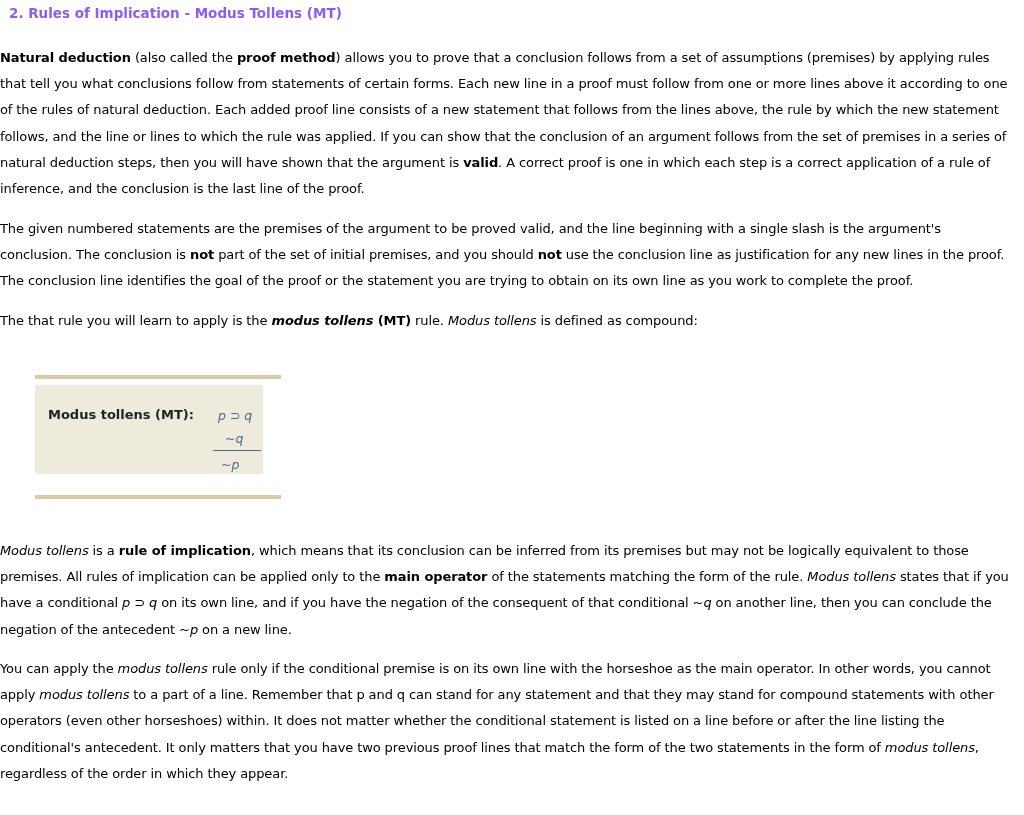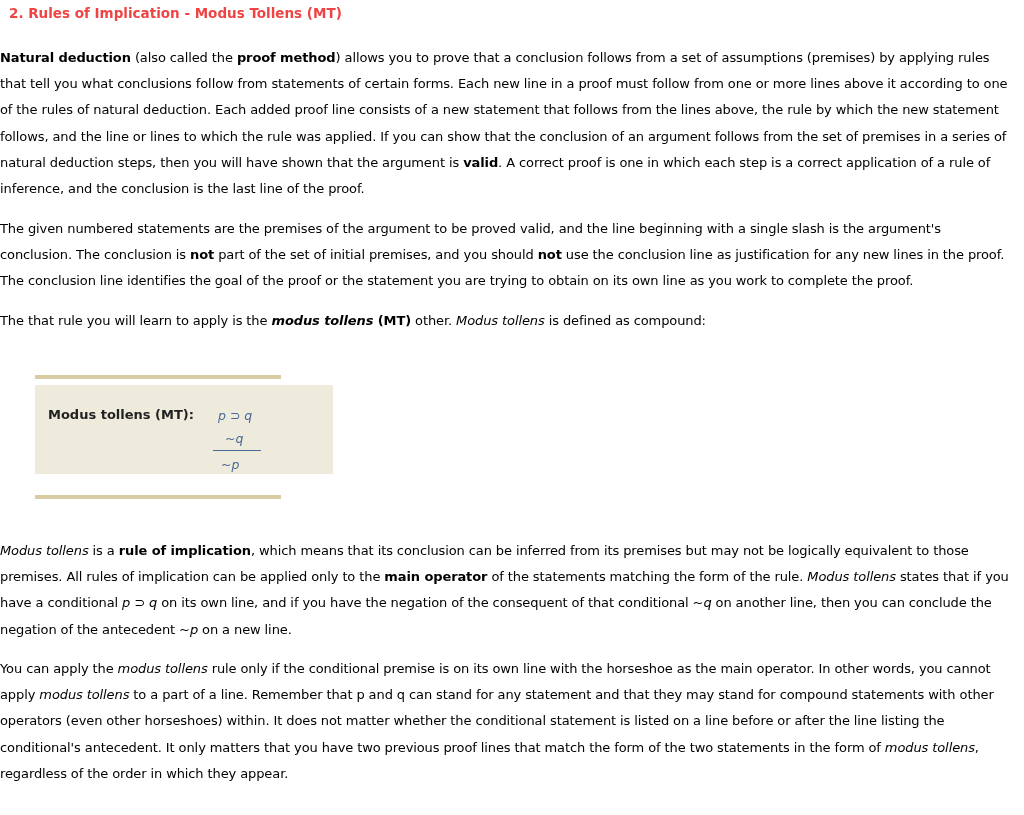--- a/index.html
+++ b/index.html
@@ -14,21 +14,21 @@
       overflow: hidden;
       font-family: "DejaVu Sans", sans-serif;
       color: #000000;
     }
     .title {
       position: absolute;
       left: 9px;
       top: 5px;
       font-size: 13.5px;
       font-weight: bold;
-      color: #ef4444;
+      color: #8b5cf6;
       letter-spacing: 0px;
       margin: 0;
     }
     .para {
       position: absolute;
       left: 0;
       width: 1010px;
       font-size: 13px;
       line-height: 26.2px;
       margin: 0;
@@ -49,21 +49,21 @@
       width: 246px;
       height: 4px;
       background: #d9cca4;
     }
     .rule-bar.top { top: 0; }
     .rule-bar.bottom { top: 120px; }
     .rule-panel {
       position: absolute;
       left: 0;
       top: 10px;
-      width: 298px;
+      width: 228px;
       height: 89px;
       background: #eeebdd;
     }
     .rule-label {
       position: absolute;
       left: 13px;
       top: 22px;
       font-size: 13px;
       font-weight: bold;
       color: #222222;
@@ -90,21 +90,21 @@
   </style>
 </head>
 <body>
 
 <h2 class="title">2. Rules of Implication - Modus Tollens (MT)</h2>
 
 <p class="para" style="top:45px;"><b>Natural deduction</b><span> (also called the </span><b>proof method</b><span>) allows you to prove that a conclusion follows from a set of assumptions (premises) by applying rules that tell you what conclusions follow from statements of certain forms. Each new line in a proof must follow from one or more lines above it according to one of the rules of natural deduction. Each added proof line consists of a new statement that follows from the lines above, the rule by which the new statement follows, and the line or lines to which the rule was applied. If you can show that the conclusion of an argument follows from the set of premises in a series of natural deduction steps, then you will have shown that the argument is </span><b>valid</b><span>. A correct proof is one in which each step is a correct application of a rule of inference, and the conclusion is the last line of the proof.</span></p>
 
 <p class="para" style="top:216px;"><span>The given numbered statements are the premises of the argument to be proved valid, and the line beginning with a single slash is the argument's conclusion. The conclusion is </span><b>not</b><span> part of the set of initial premises, and you should </span><b>not</b><span> use the conclusion line as justification for any new lines in the proof. The conclusion line identifies the goal of the proof or the statement you are trying to obtain on its own line as you work to complete the proof.</span></p>
 
-<p class="para" style="top:308px;"><span>The that rule you will learn to apply is the </span><b><i>modus tollens</i></b><b> (MT)</b><span> other. </span><i>Modus tollens</i><span> is defined as compound:</span></p>
+<p class="para" style="top:308px;"><span>The that rule you will learn to apply is the </span><b><i>modus tollens</i></b><b> (MT)</b><span> rule. </span><i>Modus tollens</i><span> is defined as compound:</span></p>
 
 <div class="rule-box">
   <div class="rule-bar top"></div>
   <div class="rule-panel">
     <div class="rule-label">Modus tollens (MT):</div>
     <div class="rule-formula l1">p ⊃ q</div>
     <div class="rule-formula l2">~q</div>
     <div class="rule-line"></div>
     <div class="rule-formula l3">~p</div>
   </div>

